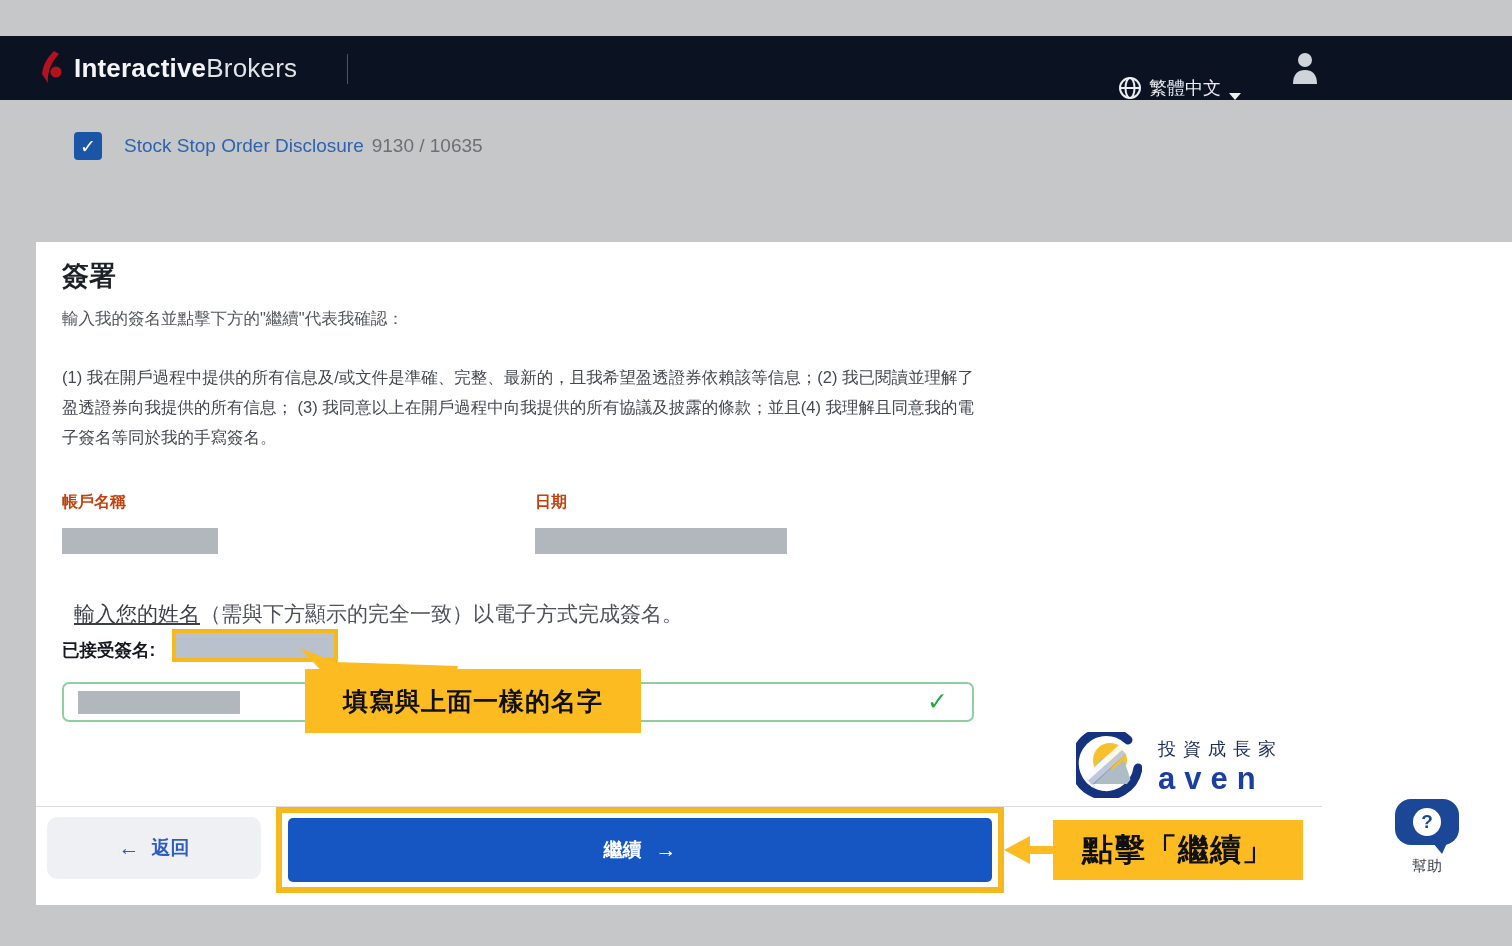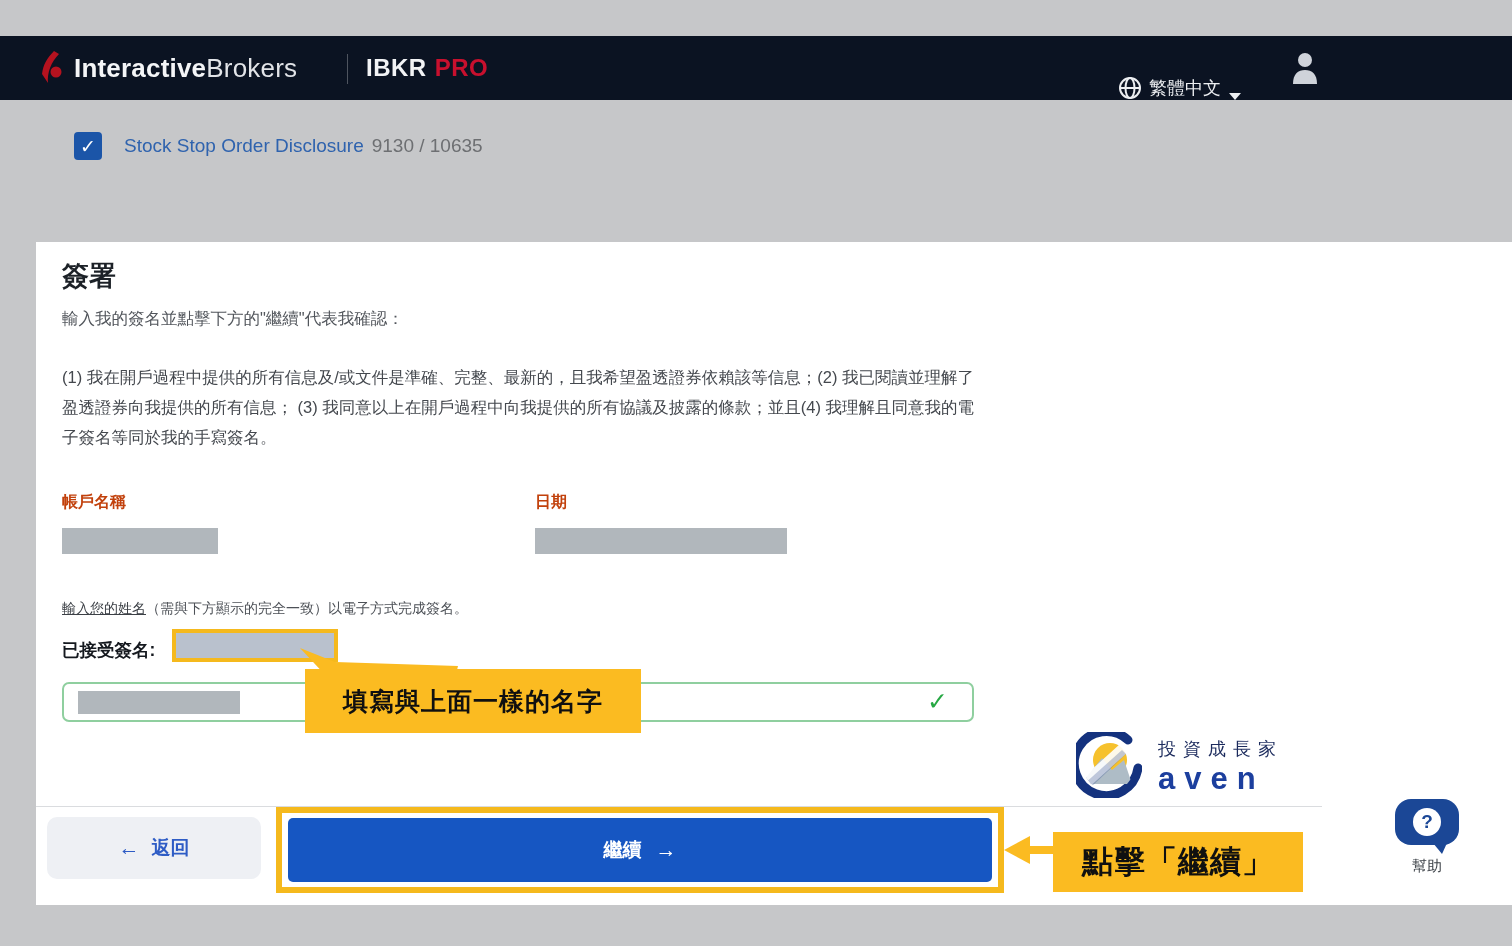--- a/index.html
+++ b/index.html
@@ -40,40 +40,40 @@
   .disc-count { margin-left:8px; font-size:19px; color:#6d6f72; }
 
   
   .card { position:absolute; left:36px; top:242px; width:1490px; height:663px; background:#ffffff; }
   .card-title { position:absolute; left:26px; top:16px; font-size:27px; font-weight:bold; color:#1c2127; }
   .card-intro { position:absolute; left:26px; top:66px; font-size:16.5px; color:#52565c; }
   .card-terms { position:absolute; left:26px; top:120px; width:914px; font-size:16.5px; line-height:30px; color:#44484e; }
   .field-label { position:absolute; font-size:16px; font-weight:bold; color:#c2410c; }
   .redact { position:absolute; background:#b1b7bc; }
 
-  .sig-instruction { position:absolute; left:26px; top:358px; font-size:14px; color:#4d5157; }
+  .sig-instruction { position:absolute; left:38px; top:358px; font-size:21px; color:#4d5157; }
   .sig-instruction .u { text-decoration:underline; color:#3c4046; }
   .accepted-label { position:absolute; left:26px; top:396px; font-size:17.5px; font-weight:bold; color:#15191f; }
   .accepted-box { position:absolute; left:136px; top:387px; width:166px; height:33px; background:#b9c1cd; border:4px solid #f5b91d; }
 
   .sig-input { position:absolute; left:26px; top:440px; width:912px; height:40px; border:2px solid #8fcf9f; border-radius:7px; background:#fff; cursor:text; }
   .sig-input .redact-inner { position:absolute; left:14px; top:7px; width:162px; height:23px; background:#b1b7bc; }
   .sig-check { position:absolute; right:24px; top:3px; font-size:25px; color:#27a844; font-weight:bold; }
 
   .card-divider { position:absolute; left:0; top:564px; width:1286px; height:1px; background:#dadcdf; }
   .back-button { position:absolute; left:11px; top:575px; width:214px; height:62px; background:#eef0f4; border-radius:10px; border:none; display:flex; align-items:center; justify-content:center; font-size:19px; font-weight:bold; color:#2e5cc5; cursor:pointer; font-family:inherit; }
   .back-button .arr { margin-right:12px; font-size:21px; font-weight:normal; }
   .continue-button { position:absolute; left:252px; top:576px; width:704px; height:64px; background:#1656c2; border-radius:5px; border:none; display:flex; align-items:center; justify-content:center; font-size:19px; font-weight:bold; color:#ffffff; cursor:pointer; font-family:inherit; }
   .continue-button .arr { margin-left:14px; font-size:21px; font-weight:normal; }
 
   
   .hl-rect { position:absolute; left:276px; top:807px; width:728px; height:86px; border:6px solid #f5b91d; pointer-events:none; }
   .callout { position:absolute; background:#fbbb21; color:#101010; font-weight:bold; display:flex; align-items:center; justify-content:center; }
   .callout.fill-name { left:305px; top:669px; width:336px; height:64px; font-size:25px; letter-spacing:1px; }
-  .callout.click-continue { left:1053px; top:820px; width:250px; height:60px; font-size:31px; letter-spacing:1px;margin-top:12px; }
+  .callout.click-continue { left:1053px; top:820px; width:250px; height:60px; font-size:31px; letter-spacing:1px; }
   .anno-svg { position:absolute; left:0; top:0; width:1512px; height:946px; pointer-events:none; }
 
   
   .aven { position:absolute; left:1076px; top:732px; display:flex; align-items:center; }
   .aven-icon { width:66px; height:66px; }
   .aven-text { margin-left:16px; }
   .aven-tagline { font-size:18px; font-weight:normal; color:#1c2b5d; letter-spacing:7px; }
   .aven-brand { margin-top:2px; font-size:31px; font-weight:bold; color:#1c3f9e; letter-spacing:9px; line-height:1; }
 
   
@@ -90,24 +90,20 @@
 
   <div class="topbar">
     <div class="brand-wrap">
       <svg class="brand-mark" viewBox="0 0 28 36">
         <path d="M16 1 C9 8 5 15 4 24 L10 33 C9 23 13 12 21 4 Z" fill="#b5121f"></path>
         <circle cx="18" cy="22" r="5.5" fill="#b5121f"></circle>
       </svg>
       <div class="brand-text"><span class="b1">Interactive</span><span class="b2">Brokers</span></div>
     </div>
     <div class="top-divider"></div>
-    <div class="plan-wrap">
-      <span class="p1">IBKR</span>
-      <span class="p2">PRO</span>
-    </div>
     <div class="lang-wrap">
       <svg class="globe-icon" viewBox="0 0 24 24">
         <circle cx="12" cy="12" r="10" fill="none" stroke="#eceef1" stroke-width="2"></circle>
         <ellipse cx="12" cy="12" rx="4.5" ry="10" fill="none" stroke="#eceef1" stroke-width="2"></ellipse>
         <line x1="2" y1="12" x2="22" y2="12" stroke="#eceef1" stroke-width="2"></line>
       </svg>
       <span class="lang-label">繁體中文</span>
       <span class="lang-caret"></span>
     </div>
     <svg class="user-icon" viewBox="0 0 26 32">

